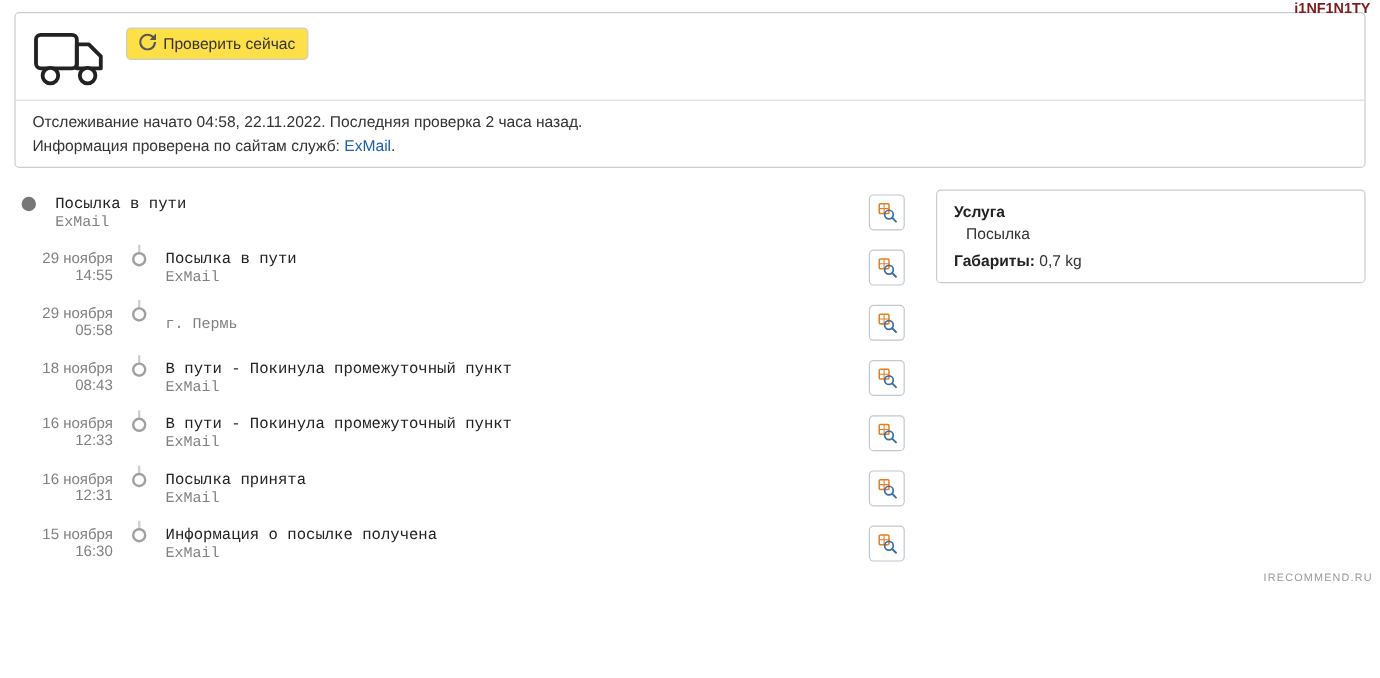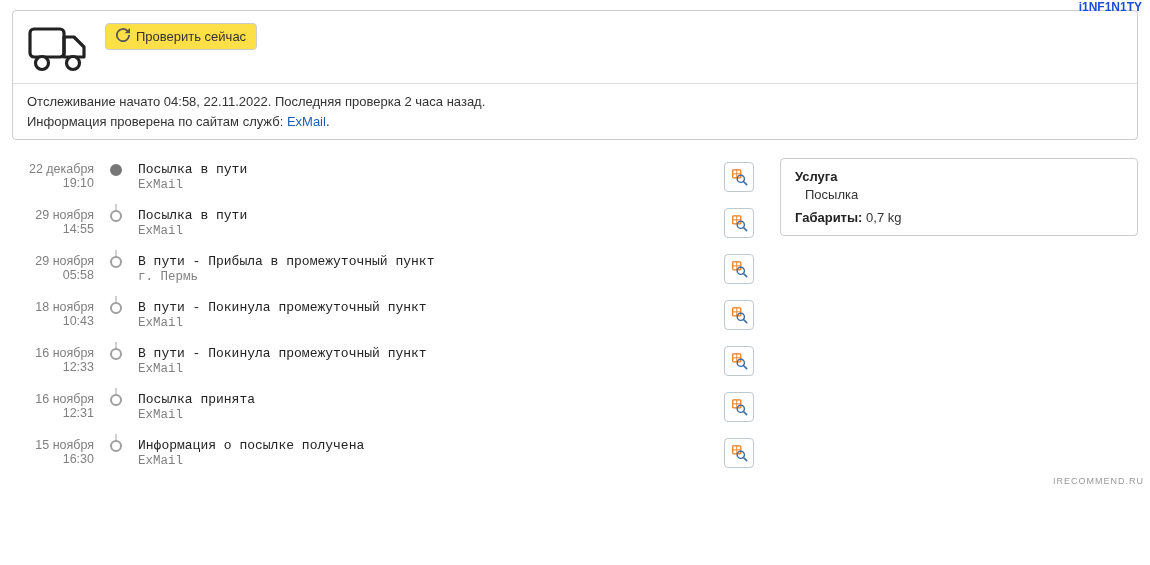--- a/index.html
+++ b/index.html
@@ -9,21 +9,21 @@
       color: #333;
       background: #fff;
       width: 1150px;
       position: relative;
     }
     .watermark-top {
       position: absolute;
       top: 0;
       right: 8px;
       font-size: 12px;
-      color: #1d4ed8;
+      color: #7f1d1d;
       font-weight: bold;
     }
     .watermark-bottom {
       position: absolute;
       bottom: 4px;
       right: 6px;
       font-size: 9px;
       color: #999;
       letter-spacing: 1px;
     }
@@ -202,24 +202,20 @@
     <div>Отслеживание начато 04:58, 22.11.2022. Последняя проверка 2 часа назад.</div>
     <div>
       <span>Информация проверена по сайтам служб: </span><span class="link">ExMail</span><span>.</span>
     </div>
   </div>
 </div>
 
 <div class="content-row">
   <div class="timeline" id="timeline">
       <div class="tl-item">
-        <div class="tl-date">
-          <span class="date-d">22 декабря</span>
-          <span class="date-t">19:10</span>
-        </div>
         <div class="tl-marker-col">
           <div class="tl-line"></div>
           <div class="tl-dot first"></div>
         </div>
         <div class="tl-body">
           <div class="tl-text">
             <div class="status">Посылка в пути</div>
             <div class="carrier">ExMail</div>
           </div>
           <div class="mag-btn">
@@ -260,37 +256,36 @@
         <div class="tl-date">
           <span class="date-d">29 ноября</span>
           <span class="date-t">05:58</span>
         </div>
         <div class="tl-marker-col">
           <div class="tl-line"></div>
           <div class="tl-dot"></div>
         </div>
         <div class="tl-body">
           <div class="tl-text">
-            <div class="status">В пути - Прибыла в промежуточный пункт</div>
             <div class="carrier">г. Пермь</div>
           </div>
           <div class="mag-btn">
             <svg viewBox="0 0 20 20">
               <rect x="3" y="2" width="9" height="9" rx="1" fill="none" stroke="#e67e22" stroke-width="1.4"></rect>
               <path d="M7.5 2 v9 M3 6.5 h9" stroke="#e67e22" stroke-width="1"></path>
               <circle cx="12" cy="12" r="4" fill="none" stroke="#3a6ea5" stroke-width="1.6"></circle>
               <line x1="15" y1="15" x2="18.5" y2="18.5" stroke="#3a6ea5" stroke-width="1.8" stroke-linecap="round"></line>
             </svg>
           </div>
         </div>
       </div>
       <div class="tl-item">
         <div class="tl-date">
           <span class="date-d">18 ноября</span>
-          <span class="date-t">10:43</span>
+          <span class="date-t">08:43</span>
         </div>
         <div class="tl-marker-col">
           <div class="tl-line"></div>
           <div class="tl-dot"></div>
         </div>
         <div class="tl-body">
           <div class="tl-text">
             <div class="status">В пути - Покинула промежуточный пункт</div>
             <div class="carrier">ExMail</div>
           </div>

